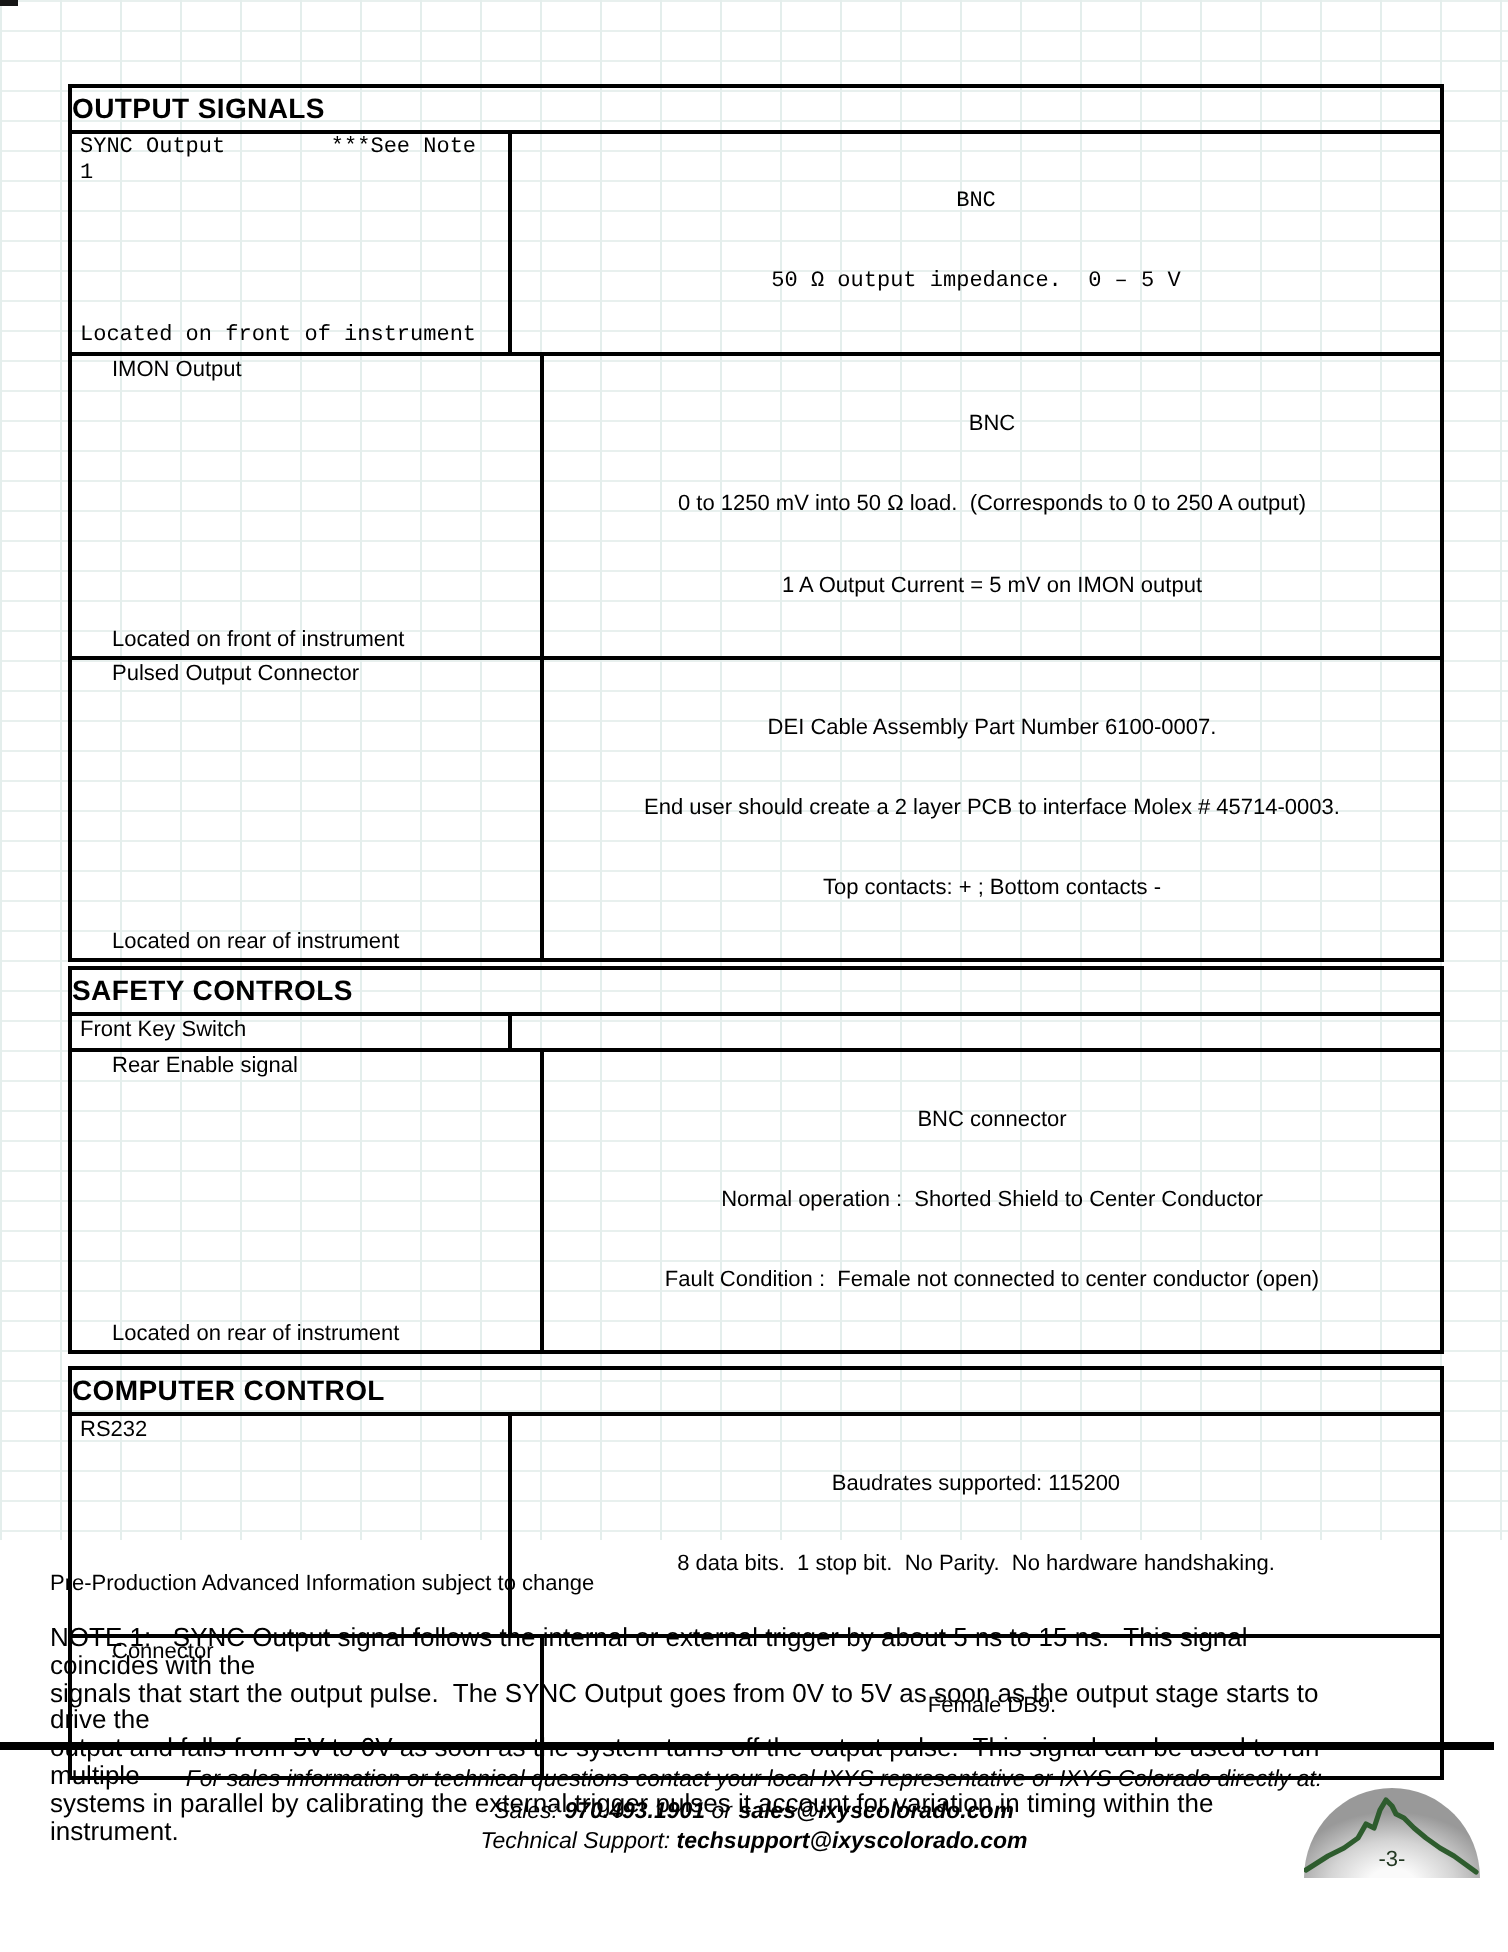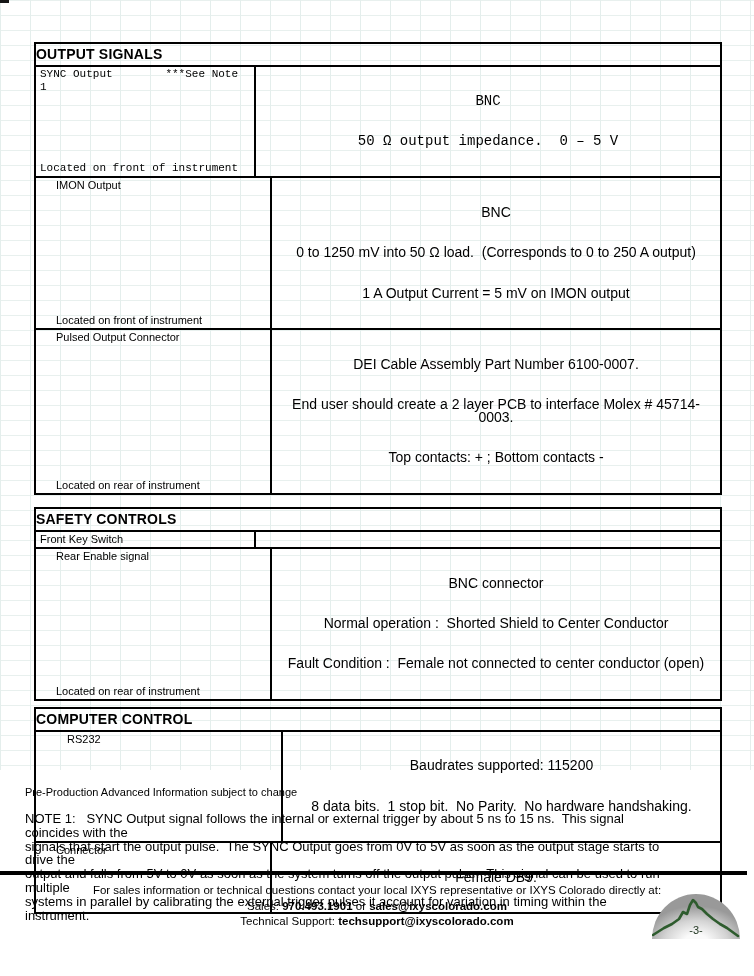--- a/index.html
+++ b/index.html
@@ -14,21 +14,21 @@
   .grid-bg {
     position: absolute; left: 0; top: 0; width: 754px; height: 770px;
     background-image:
       linear-gradient(to right, #e4eeec 1px, transparent 1px),
       linear-gradient(to bottom, #e8f0ee 1px, transparent 1px);
     background-size: 30px 15px;
   }
   .corner-mark { position: absolute; left: 0; top: 0; width: 9px; height: 3px; background: #161616; }
 
   .spec { position: absolute; left: 34px; top: 42px; width: 688px; }
-  .section { border: 2px solid #000; margin-top: 12px; background: transparent; }
+  .section { border: 2px solid #000; margin-top: 2px; background: transparent; }
   .section:first-child { margin-top: 0; }
   .section.gap6 { margin-top: 6px; }
 
   .sec-header {
     font-weight: bold; font-size: 14px;
     padding: 2px 0 3px; border-bottom: 2px solid #000;
     letter-spacing: 0.2px;
   }
 
   .row { display: flex; align-items: stretch; }
@@ -38,41 +38,41 @@
     width: 220px; flex: 0 0 220px;
     border-right: 2px solid #000;
     padding: 1px 3px 1px 4px;
     display: flex; flex-direction: column; justify-content: space-between;
     font-size: 11px; line-height: 13px;
     white-space: pre-wrap;
   }
   .val {
     flex: 1; text-align: center;
     padding: 1px 5px;
-    font-size: 14px; line-height: 13.4px;
+    font-size: 11px; line-height: 13.4px;
     white-space: pre-wrap;
   }
 
   .h15 { min-height: 15.5px; }
-  .h28 { min-height: 28px; padding-left: 27px; }
+  .h28 { min-height: 28px; }
   .h29 { min-height: 29px; }
   .h38 { min-height: 38px; font-family: Liberation Mono, monospace; }
   .h42 { min-height: 42px; }
 
   .footnote { position: absolute; left: 25px; top: 786px; font-size: 11px; }
   .note {
     position: absolute; left: 25px; top: 812px; width: 640px;
     font-size: 13px; line-height: 13.8px; white-space: pre-wrap;
   }
 
   .rule { position: absolute; left: 0; top: 871px; width: 747px; height: 4px; background: #000; }
 
   .footer {
     position: absolute; left: 0; top: 883px; width: 754px;
-    text-align: center; font-size: 11.5px; line-height: 15.5px;
+    text-align: center; font-size: 11.5px; line-height: 15.5px; font-style: italic;
   }
   .footer .b { font-weight: bold; }
 
   .logo { position: absolute; left: 652px; top: 893px; width: 88px; height: 46px; }
   .dome {
     position: absolute; left: 0; bottom: 0; width: 88px; height: 45px;
     border-radius: 44px 44px 0 0 / 45px 45px 0 0;
     background: radial-gradient(ellipse 62% 85% at 50% 108%, #fafafa 22%, #d4d4d4 58%, #999999 96%);
   }
   .ridge { position: absolute; left: 0; top: 0; width: 88px; height: 46px; }

